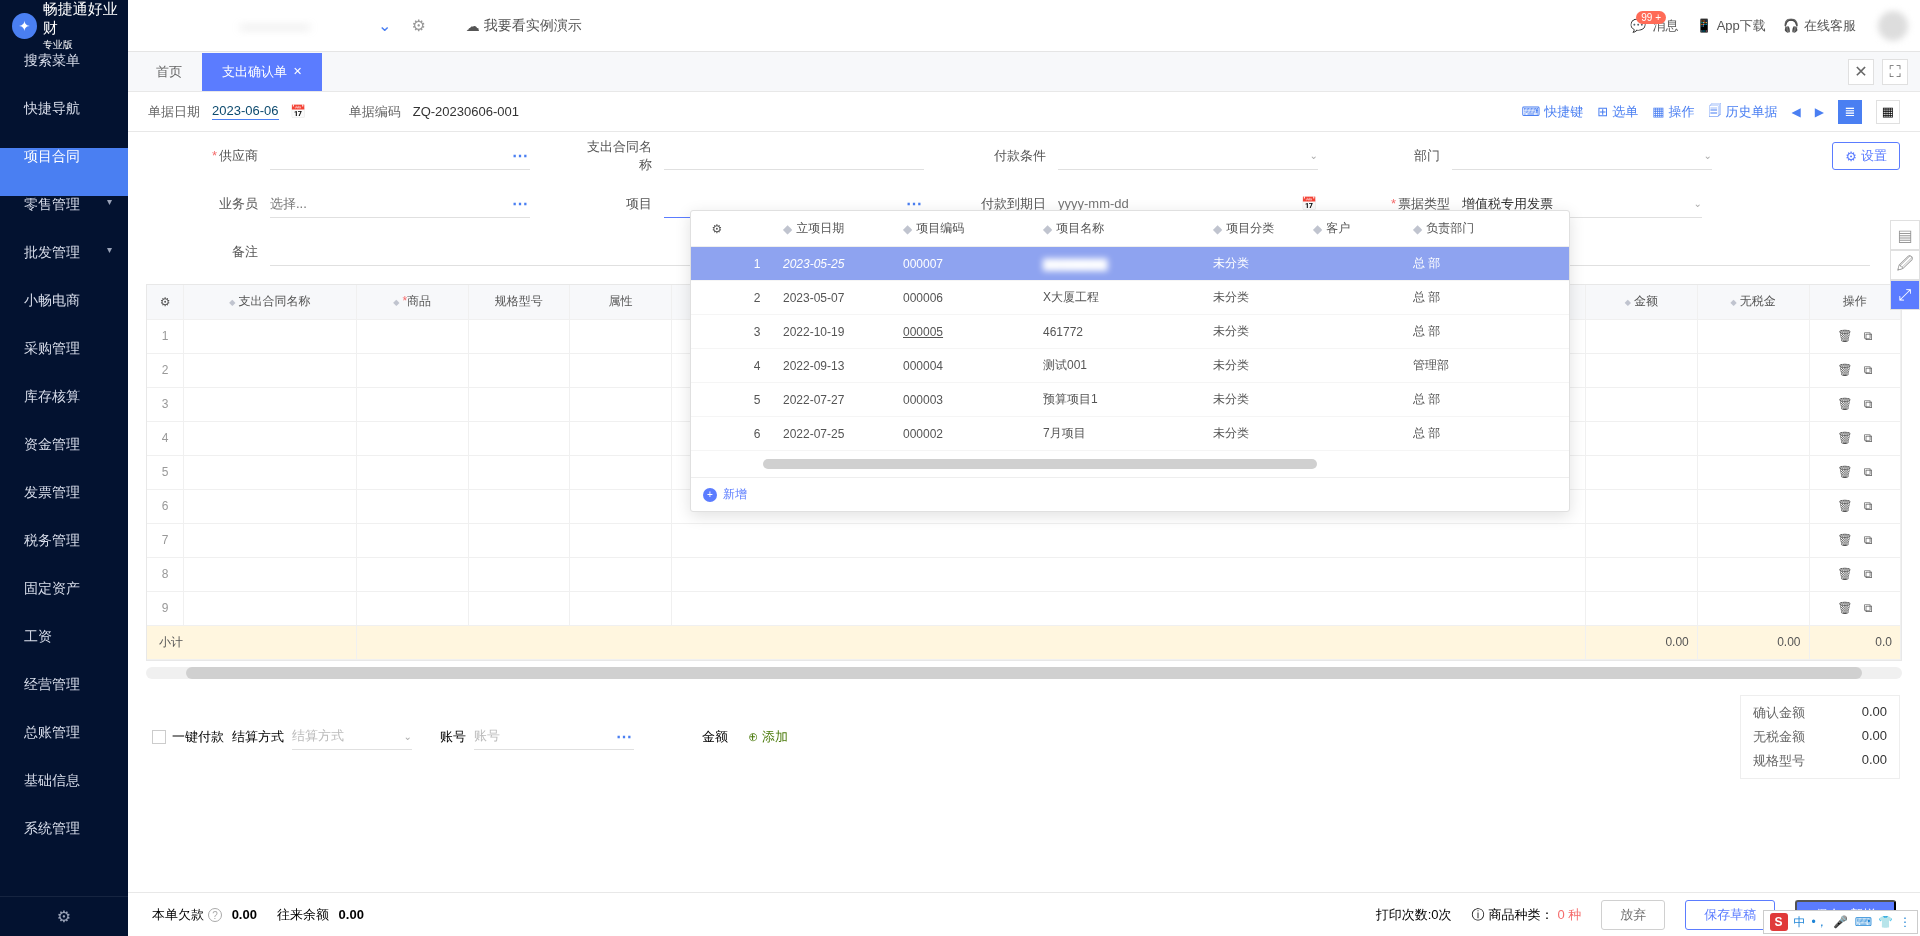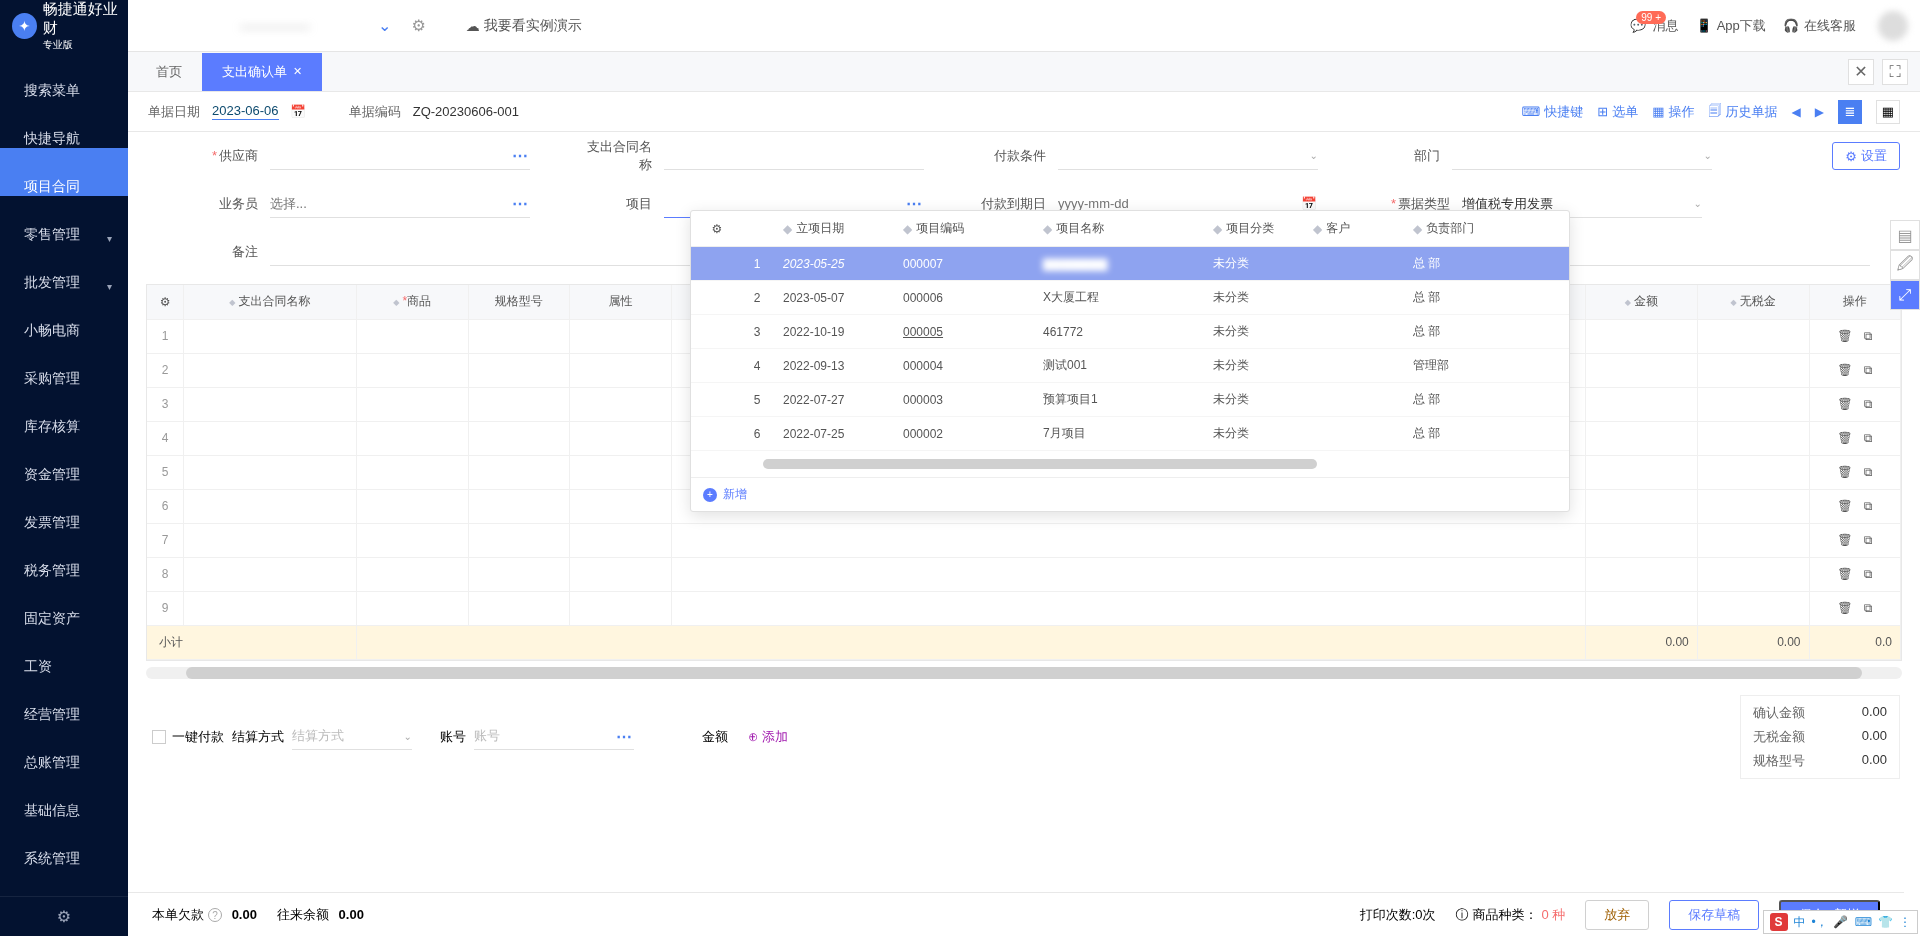--- a/index.html
+++ b/index.html
@@ -16,21 +16,21 @@
 .top-right { margin-left: auto; display: flex; align-items: center; gap: 18px; }
 .top-right-item { display: flex; align-items: center; font-size: 13px; color: #555; position: relative; }
 .badge { position: absolute; top: -6px; left: 6px; background: #ff6b57; color: #fff; font-size: 10px; padding: 1px 5px; border-radius: 8px; }
 .user-avatar { width: 30px; height: 30px; background: #ddd; border-radius: 50%; margin-left: 4px; filter: blur(3px);}
 
 
 .sidebar { position: absolute; left: 0; top: 0; bottom: 0; width: 128px; background: #031230; color: #fff; z-index: 2; display: flex; flex-direction: column;}
 .sidebar-logo-row { height: 52px; display:flex; align-items:center; padding-left: 12px; font-size:15px;}
 .sidebar-logo-row .mini { font-size:10px; display:block; }
 .sidebar-items { flex: 1; overflow-y: auto; }
-.sidebar-item { height: 48px; display: flex; align-items: flex-end; padding-left: 24px; font-size: 14px; color: #d8ddea; cursor: pointer; }
+.sidebar-item { height: 48px; display: flex; align-items: flex-start; padding-left: 24px; font-size: 14px; color: #d8ddea; cursor: pointer; }
 .sidebar-item.active { background: #4a7ff2; color: #fff; }
 .sidebar-item .chev { margin-left: auto; margin-right: 16px; font-size: 10px; color:#9aa3b8;}
 .sidebar-footer { height: 40px; display:flex; align-items:center; justify-content:center; border-top:1px solid rgba(255,255,255,.08);}
 .sidebar-footer .icon { color:#9aa3b8; font-size:16px;}
 
 
 .main { position: absolute; left: 128px; right: 0; top: 52px; bottom: 0; display: flex; flex-direction: column; }
 .tabs-row { height: 40px; background: #f7f8fa; border-bottom: 1px solid #e8e8e8; display:flex; align-items:center; padding-left: 8px; }
 .tab { height: 38px; display:flex; align-items:center; padding: 0 20px; font-size: 13px; color:#666; cursor:pointer; }
 .tab.active { background:#5b7cff; color:#fff; }
@@ -71,31 +71,31 @@
 table.maintable th .sort { color:#c0c4cf; font-size:8px; margin-right:3px;}
 table.maintable td.rownum { text-align:center; color:#999; background:#fff;}
 table.maintable tr.subtotal td { background:#fff6df; font-weight:500;}
 .table-hscroll { height:12px; background:#f0f0f0; border-radius:6px; margin: 4px 18px; position:relative;}
 .table-hscroll-thumb { position:absolute; left: 40px; right: 40px; top:0; height:12px; background:#d0d0d0; border-radius:6px;}
 
 
 .bottom-row { display:flex; align-items:center; padding: 12px 20px 8px 24px; font-size:13px; }
 .bottom-row .chk { width:14px; height:14px; border:1px solid #ccc; display:inline-block; margin-right:6px; vertical-align:middle;}
 .bottom-row .small-ctrl { width:120px; border-bottom:1px solid #e0e0e0; height:26px; margin: 0 8px; color:#999;}
-.bottom-row .add-link { color:#a21caf; cursor:pointer;}
+.bottom-row .add-link { color:#4d7c0f; cursor:pointer;}
 .amount-box { width:160px; display:flex; flex-direction:column; gap:6px; margin-left:auto; font-size:13px; border:1px solid #eee; padding:8px 12px;}
 .amount-box .line { display:flex; justify-content:space-between; color:#666;}
 .amount-box .line .v { color:#333; font-weight:500;}
 
 
-.footer-row { border-top:1px solid #e8e8e8; height: 44px; display:flex; align-items:center; padding: 0 24px; font-size:13px; gap: 20px; position:absolute; left:0; right:16px; bottom:0; background:#fff; z-index:3;}
+.footer-row { border-top:1px solid #e8e8e8; height: 44px; display:flex; align-items:center; padding: 0 24px; font-size:13px; gap: 20px; position:absolute; left:0; right:0; bottom:0; background:#fff; z-index:3;}
 .footer-row .q { width:14px; height:14px; border-radius:50%; border:1px solid #aaa; display:inline-flex;align-items:center;justify-content:center; font-size:10px; color:#aaa; margin-left:4px;}
 .footer-row .r { margin-left:auto; display:flex; align-items:center; gap:20px;}
 .btn { height:30px; padding:0 18px; border-radius:3px; font-size:13px; display:flex; align-items:center;}
-.btn-outline { border:1px solid #d0d0d0; background:#fff; color:#a16207;}
+.btn-outline { border:1px solid #d0d0d0; background:#fff; color:#737373;}
 .btn-outline-blue { border:1px solid #5b7cff; color:#5b7cff; background:#fff;}
 .btn-primary { background:#5b7cff; color:#fff;}
 
 
 .drop-panel { position:absolute; top: 210px; left: 690px; width: 880px; background:#fff; border:1px solid #e0e0e0; border-radius:3px; box-shadow: 0 4px 16px rgba(0,0,0,.12); z-index: 10; font-size:12px;}
 .drop-table-head { display:flex; height:36px; border-bottom:1px solid #eee; align-items:center;}
 .drop-th { padding-left:12px; color:#555; display:flex; align-items:center;}
 .drop-th .sort { color:#c0c4cf; margin-right:4px;}
 .drop-row { display:flex; height:34px; align-items:center; border-bottom:1px solid #f5f5f5;}
 .drop-row.highlighted { background:#8ea3f0; color:#fff;}

